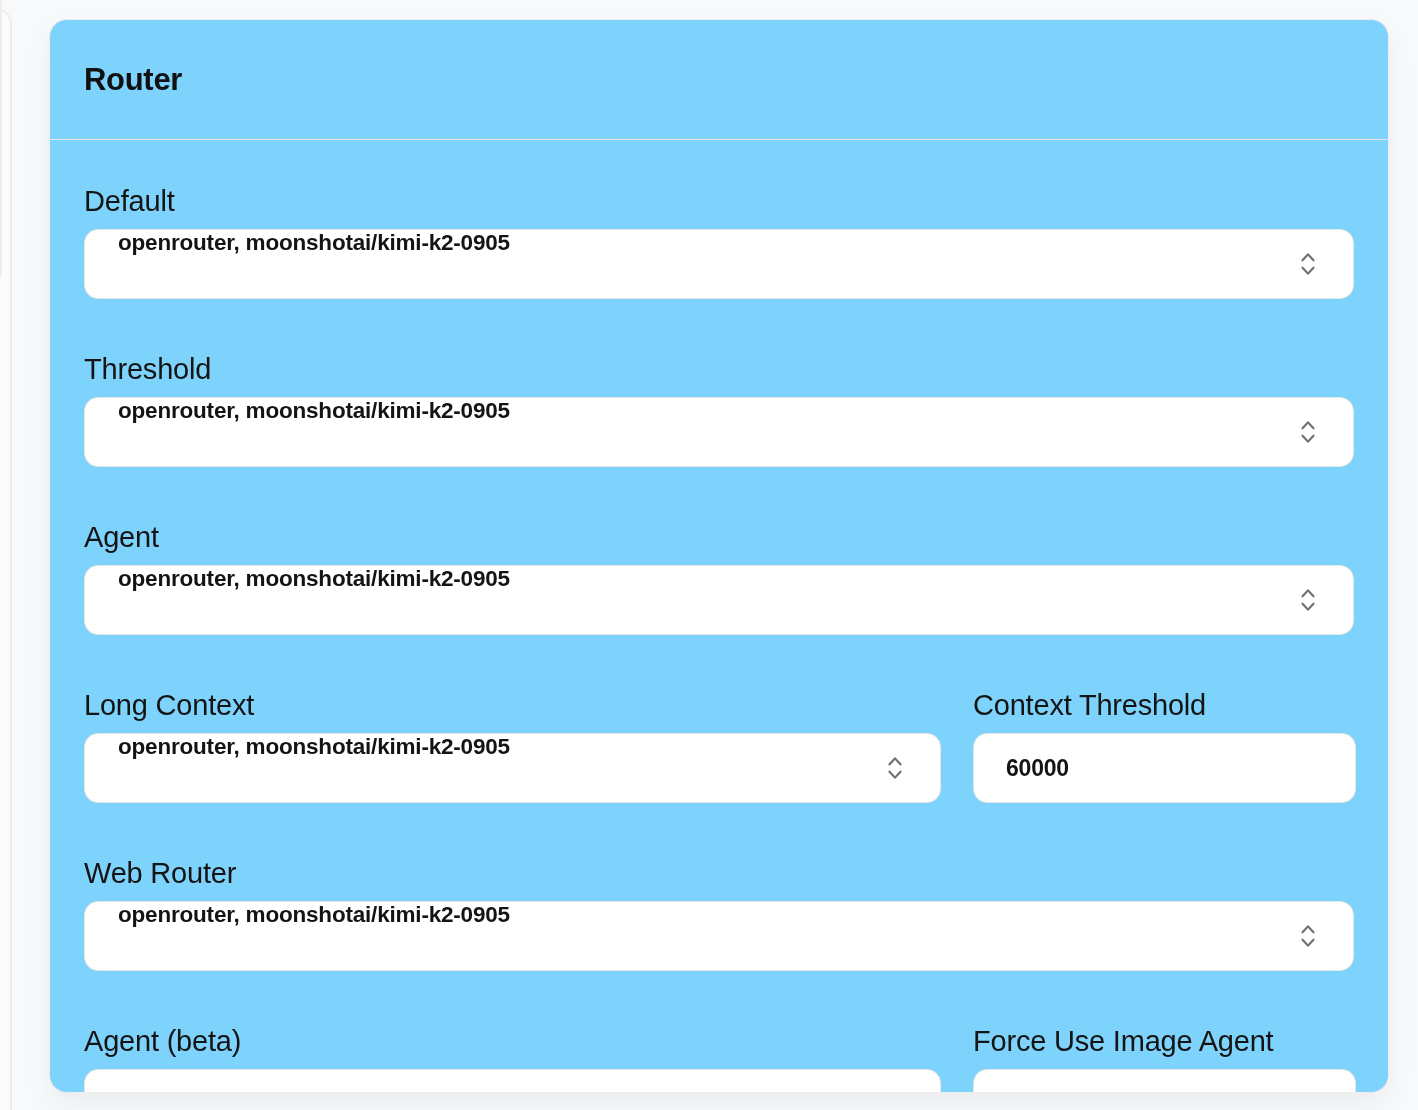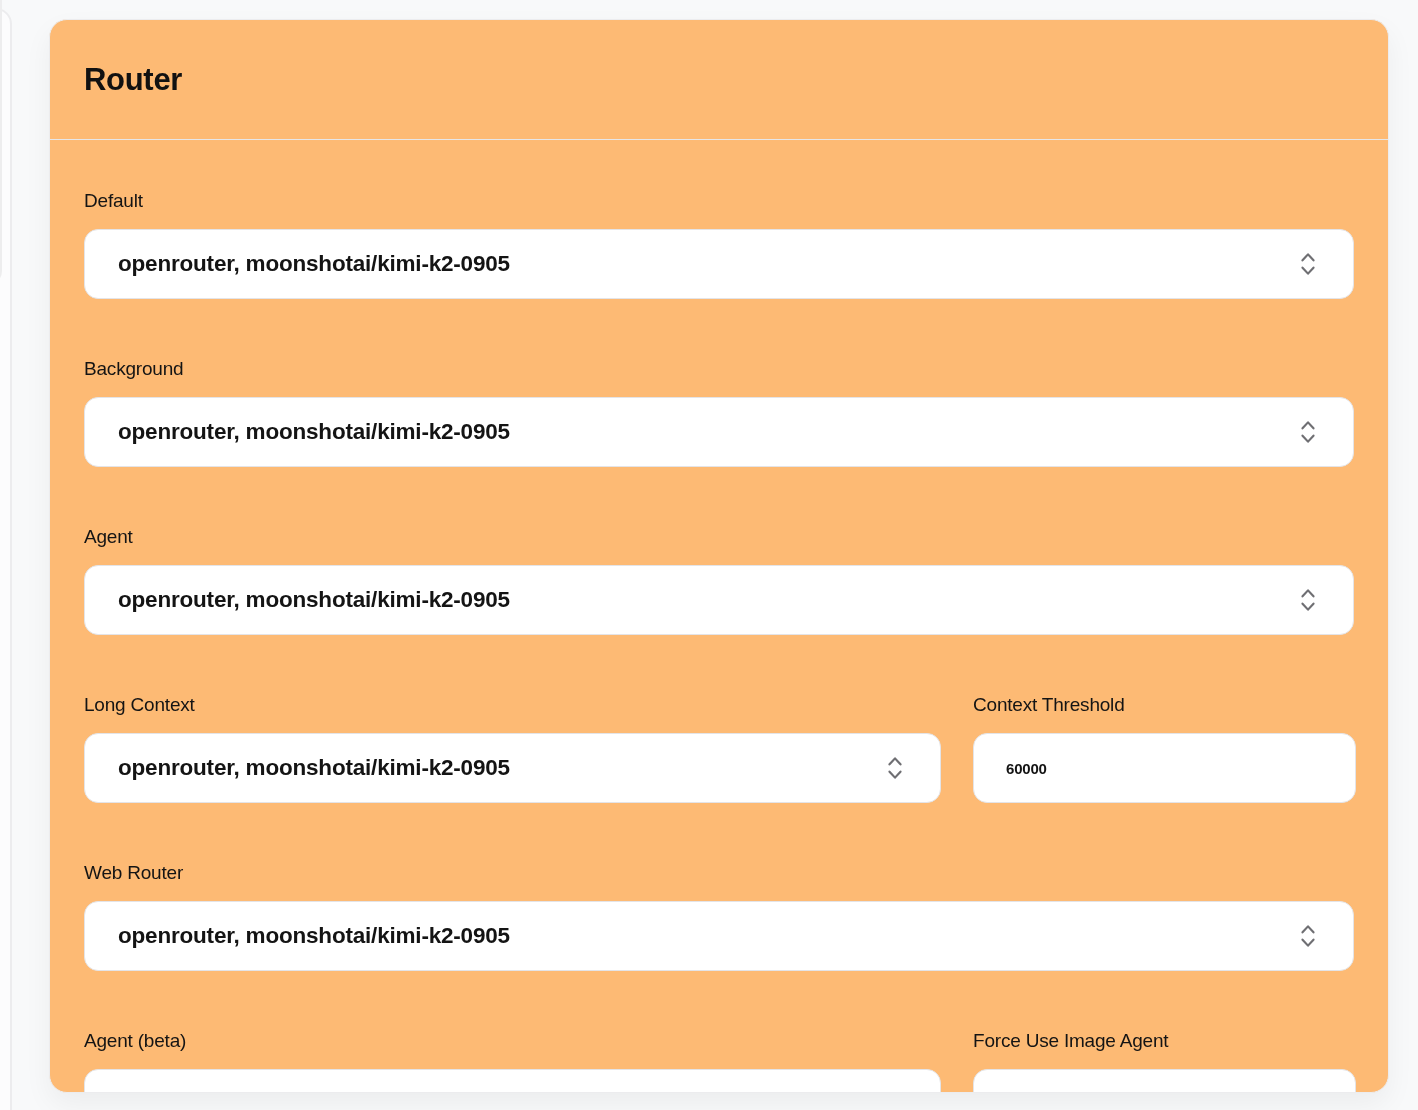--- a/index.html
+++ b/index.html
@@ -25,21 +25,21 @@
     width: 28px; height: 309px;
     background: #ffffff;
     border: 2px solid #ededee;
     border-radius: 14px;
   }
 
   
   .card {
     position: absolute; left: 49px; top: 19px;
     width: 1340px; height: 1074px;
-    background: #fdba74;
+    background: #7dd3fc;
     border: 1px solid #ececee;
     border-radius: 18px;
     box-shadow: 0 12px 28px rgba(0,0,0,0.05);
     overflow: hidden;
   }
   .card-header {
     height: 120px;
     padding: 0 34px;
     display: flex;
     align-items: center;
@@ -54,36 +54,36 @@
   .card-body {
     padding: 49px 34px 0 34px;
   }
 
   .row { margin-bottom: 58px; }
   .row.split { display: flex; gap: 32px; }
   .col-main { width: 857px; flex: 0 0 857px; }
   .col-side { width: 383px; flex: 0 0 383px; }
 
   .field-label {
-    font-size: 19px;
+    font-size: 29px;
     line-height: 24px;
     font-weight: 500;
     color: #141414;
     margin-bottom: 16px;
     letter-spacing: -0.2px;
   }
 
   .select-box {
     position: relative;
     height: 70px;
     border: 1px solid #e4e4e7;
     border-radius: 14px;
     background: #ffffff;
     display: flex;
-    align-items: center;
+    align-items: flex-start;
     padding: 0 58px 0 33px;
     cursor: pointer;
   }
   .select-value {
     font-size: 22.5px;
     font-weight: 600;
     letter-spacing: -0.2px;
     color: #141414;
     white-space: nowrap;
     overflow: hidden;
@@ -98,21 +98,21 @@
   }
 
   .text-input {
     width: 100%;
     height: 70px;
     border: 1px solid #e4e4e7;
     border-radius: 14px;
     background: #ffffff;
     padding: 0 20px 0 32px;
     font-family: "Liberation Sans", sans-serif;
-    font-size: 15px;
+    font-size: 23px;
     font-weight: 600;
     letter-spacing: -0.2px;
     color: #141414;
     outline: none;
   }
 </style>
 </head>
 <body>
 
 <div class="bg-panel-tall"></div>
@@ -131,21 +131,21 @@
       <div class="select-box" role="combobox">
         <span class="select-value">openrouter, moonshotai/kimi-k2-0905</span>
         <svg class="select-chevron" viewBox="0 0 24 30" fill="none">
           <path d="M6 11 L12 4.5 L18 11" stroke="#6f6f73" stroke-width="2.4" stroke-linecap="round" stroke-linejoin="round"></path>
           <path d="M6 19 L12 25.5 L18 19" stroke="#6f6f73" stroke-width="2.4" stroke-linecap="round" stroke-linejoin="round"></path>
         </svg>
       </div>
     </div>
 
     <div class="row">
-      <div class="field-label">Background</div>
+      <div class="field-label">Threshold</div>
       <div class="select-box" role="combobox">
         <span class="select-value">openrouter, moonshotai/kimi-k2-0905</span>
         <svg class="select-chevron" viewBox="0 0 24 30" fill="none">
           <path d="M6 11 L12 4.5 L18 11" stroke="#6f6f73" stroke-width="2.4" stroke-linecap="round" stroke-linejoin="round"></path>
           <path d="M6 19 L12 25.5 L18 19" stroke="#6f6f73" stroke-width="2.4" stroke-linecap="round" stroke-linejoin="round"></path>
         </svg>
       </div>
     </div>
 
     <div class="row">

